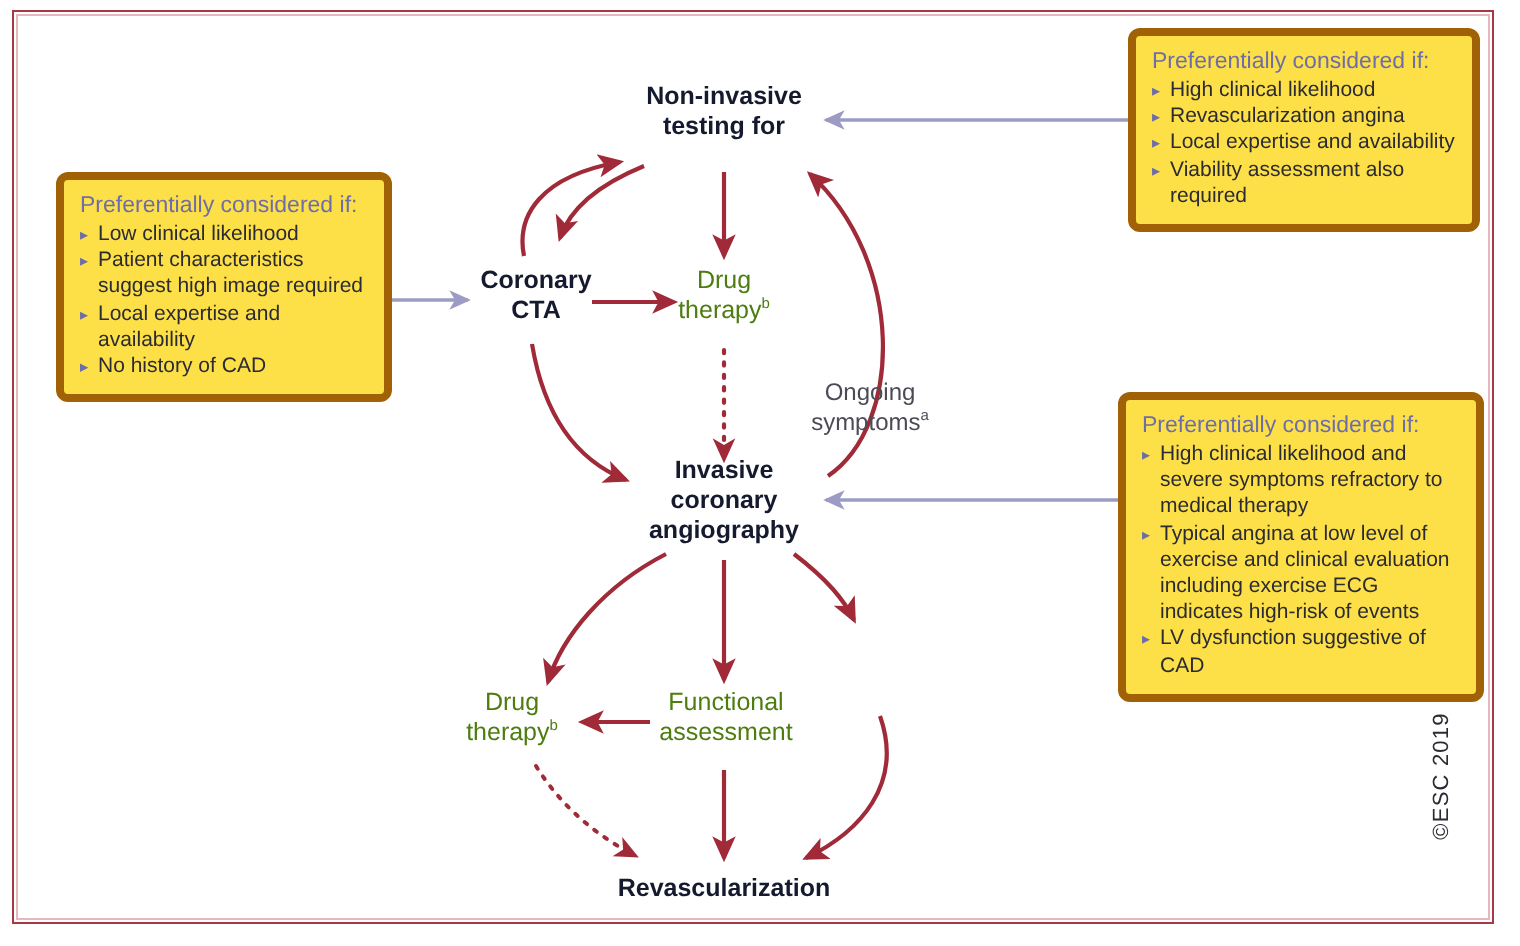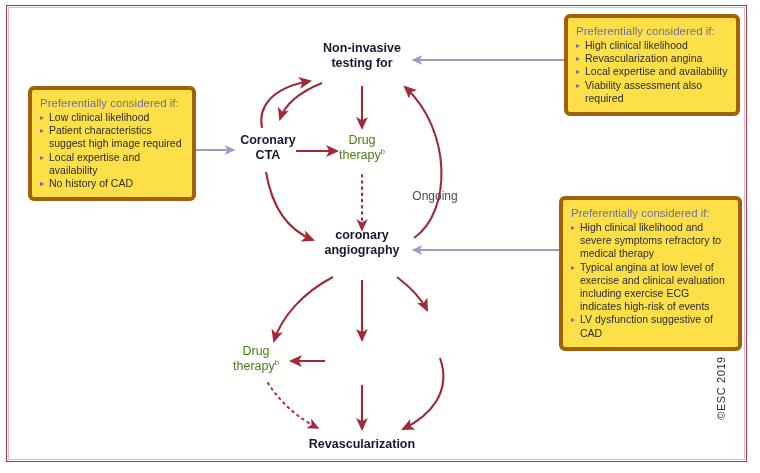--- a/index.html
+++ b/index.html
@@ -213,28 +213,34 @@
     <div>CTA</div>
   </div>
 
   <div class="node secondary" style="left:322px; top:133px; width:80px;">
     <div>Drug</div>
     <div><span>therapy</span><sup>b</sup></div>
   </div>
 
   <div class="node edge-label" style="left:362px; top:189px; width:100px; text-align:center;margin-left:23px;">
     <div>Ongoing</div>
+    <div><span>symptoms</span><sup>a</sup></div>
   </div>
 
   <div class="node primary" style="left:306px; top:228px; width:112px;">
+    <div>Invasive</div>
     <div>coronary</div>
     <div>angiography</div>
   </div>
 
 
+  <div class="node secondary" style="left:322px; top:344px; width:82px;">
+    <div>Functional</div>
+    <div>assessment</div>
+  </div>
 
   <div class="node secondary" style="left:219px; top:344px; width:74px;">
     <div>Drug</div>
     <div><span>therapy</span><sup>b</sup></div>
   </div>
 
   <div class="node primary" style="left:292px; top:437px; width:140px;">
     <div>Revascularization</div>
   </div>
 

